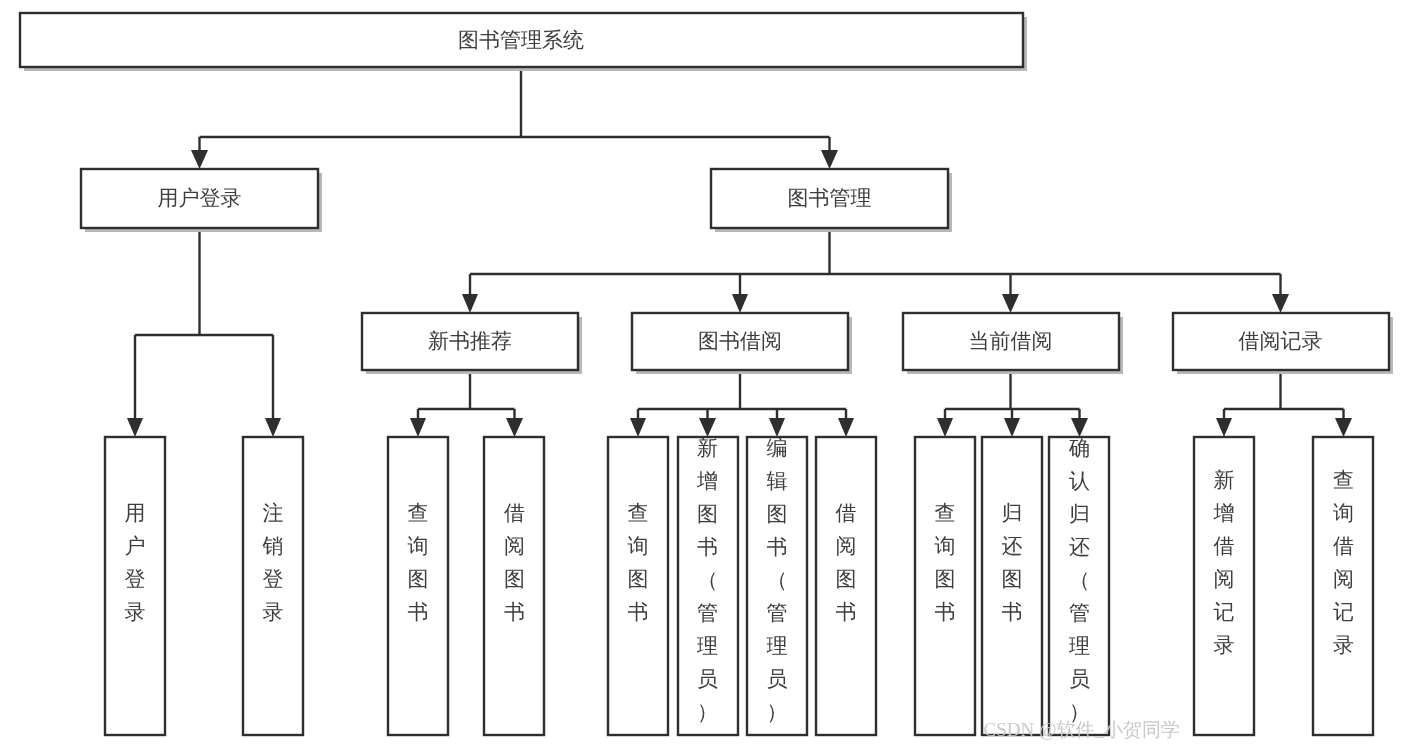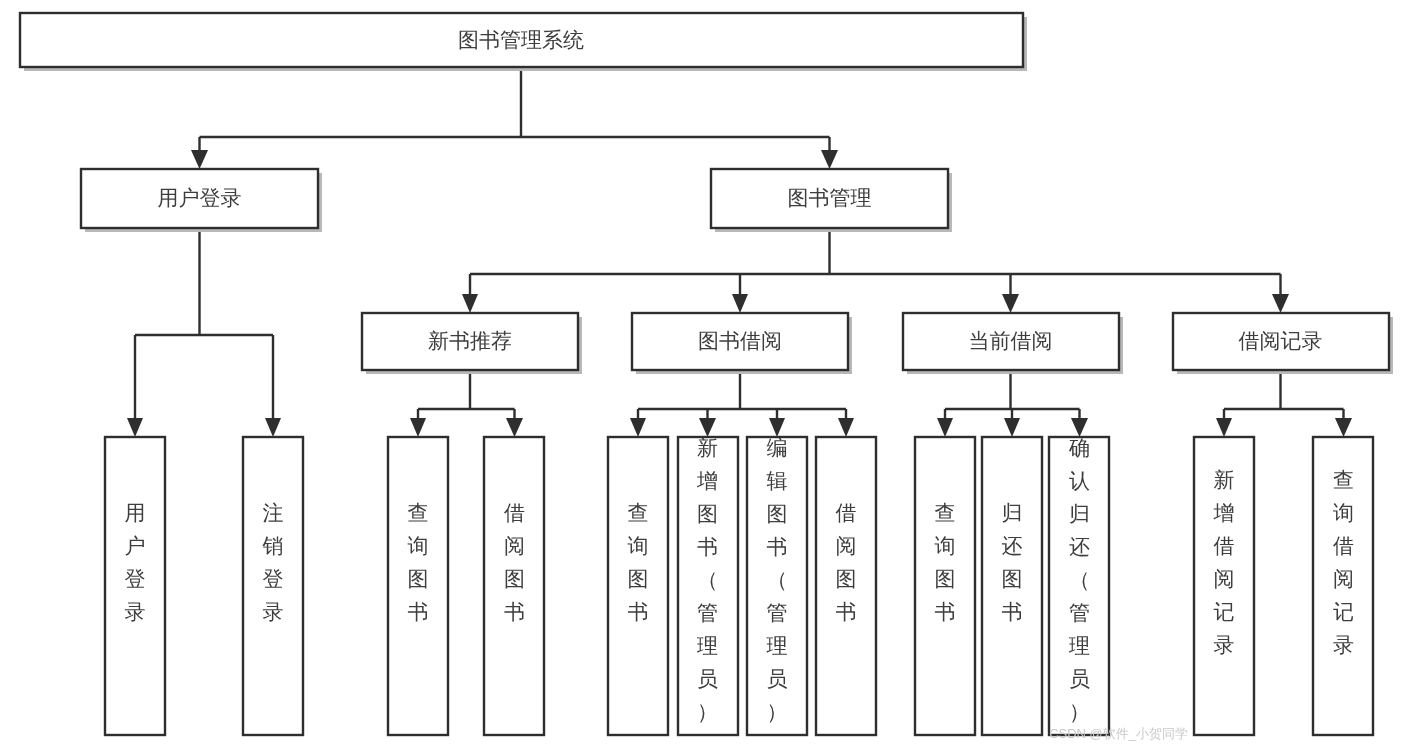--- a/index.html
+++ b/index.html
@@ -55,25 +55,25 @@
     stroke-width: 2.4;
     fill: none;
     stroke-linecap: butt;
   }
   .arrow-head {
     fill: #2e2e2e;
     stroke: none;
   }
   .watermark-text {
     position: absolute;
-    right: 16px;
+    right: 24px;
     bottom: 4px;
     color: #c9c9c9;
-    font-size: 13px;
-    font-family: Liberation Sans, sans-serif;
+    font-size: 19px;
+    font-family: Liberation Serif, serif;
     white-space: nowrap;
     user-select: none;
   }
 </style>
 </head>
 <body>
 
 <div id="diagram-root">
 
   <svg id="tree-svg" viewBox="0 0 1405 747" xmlns="http://www.w3.org/2000/svg">

